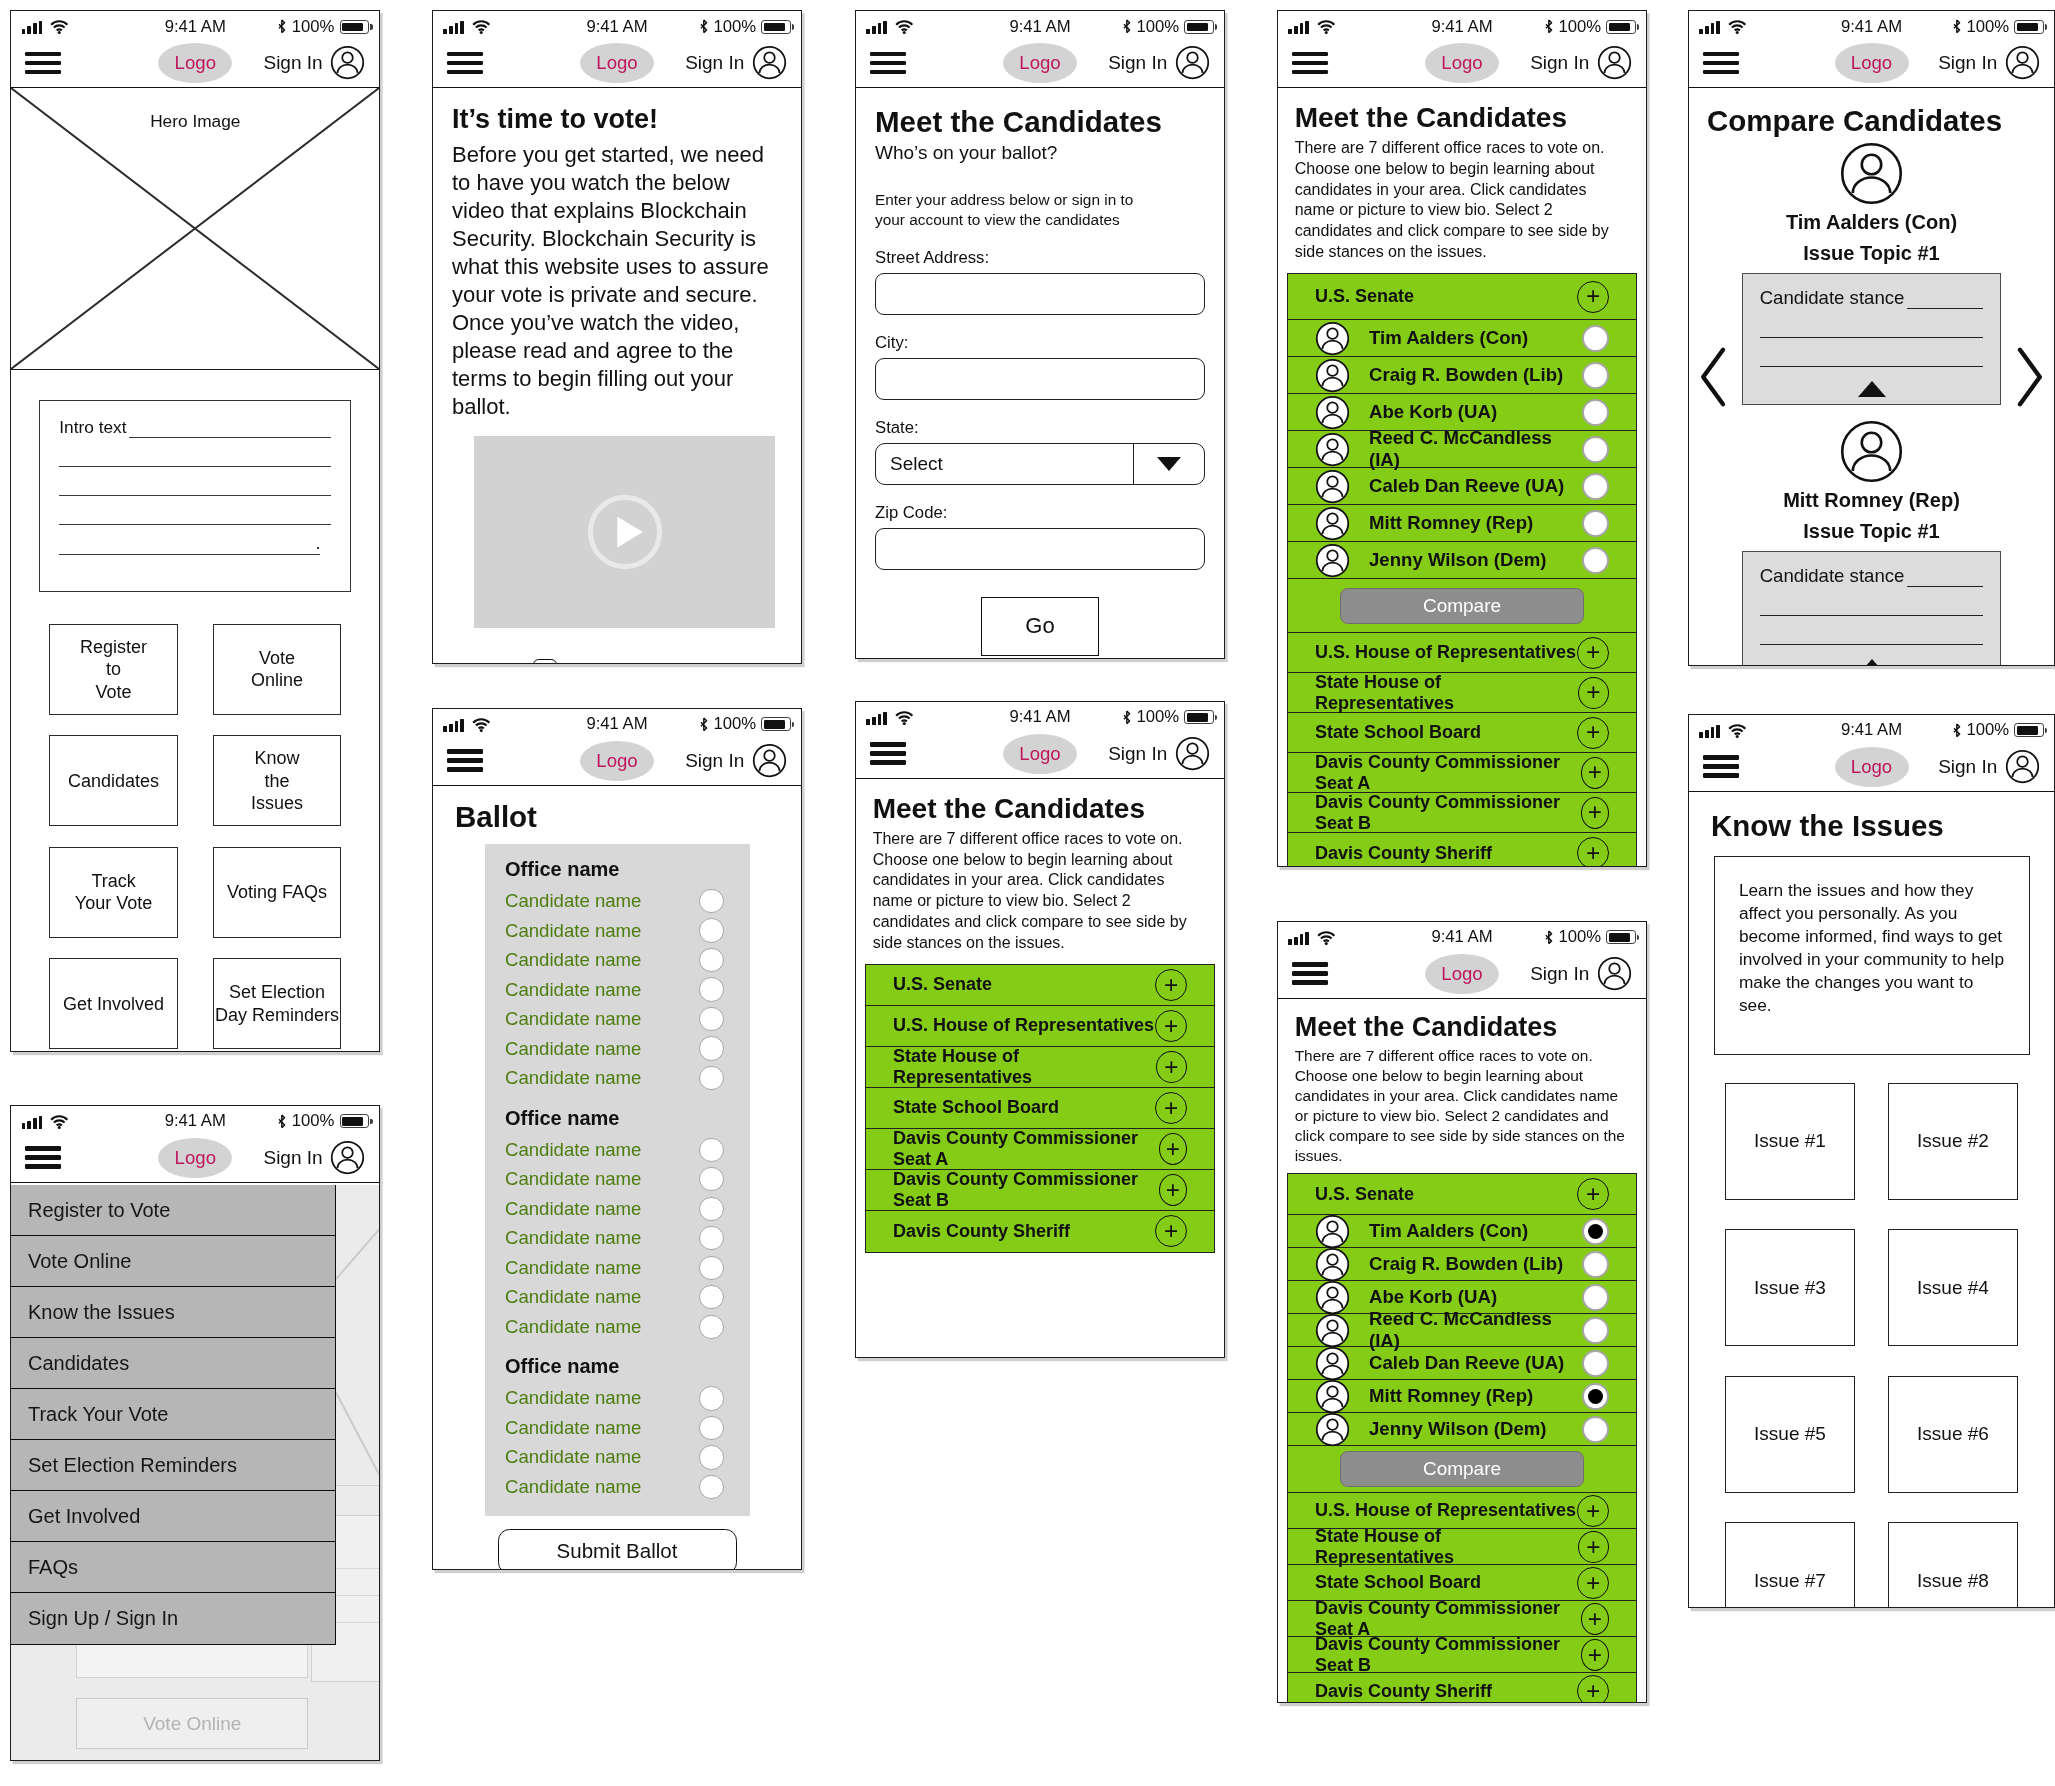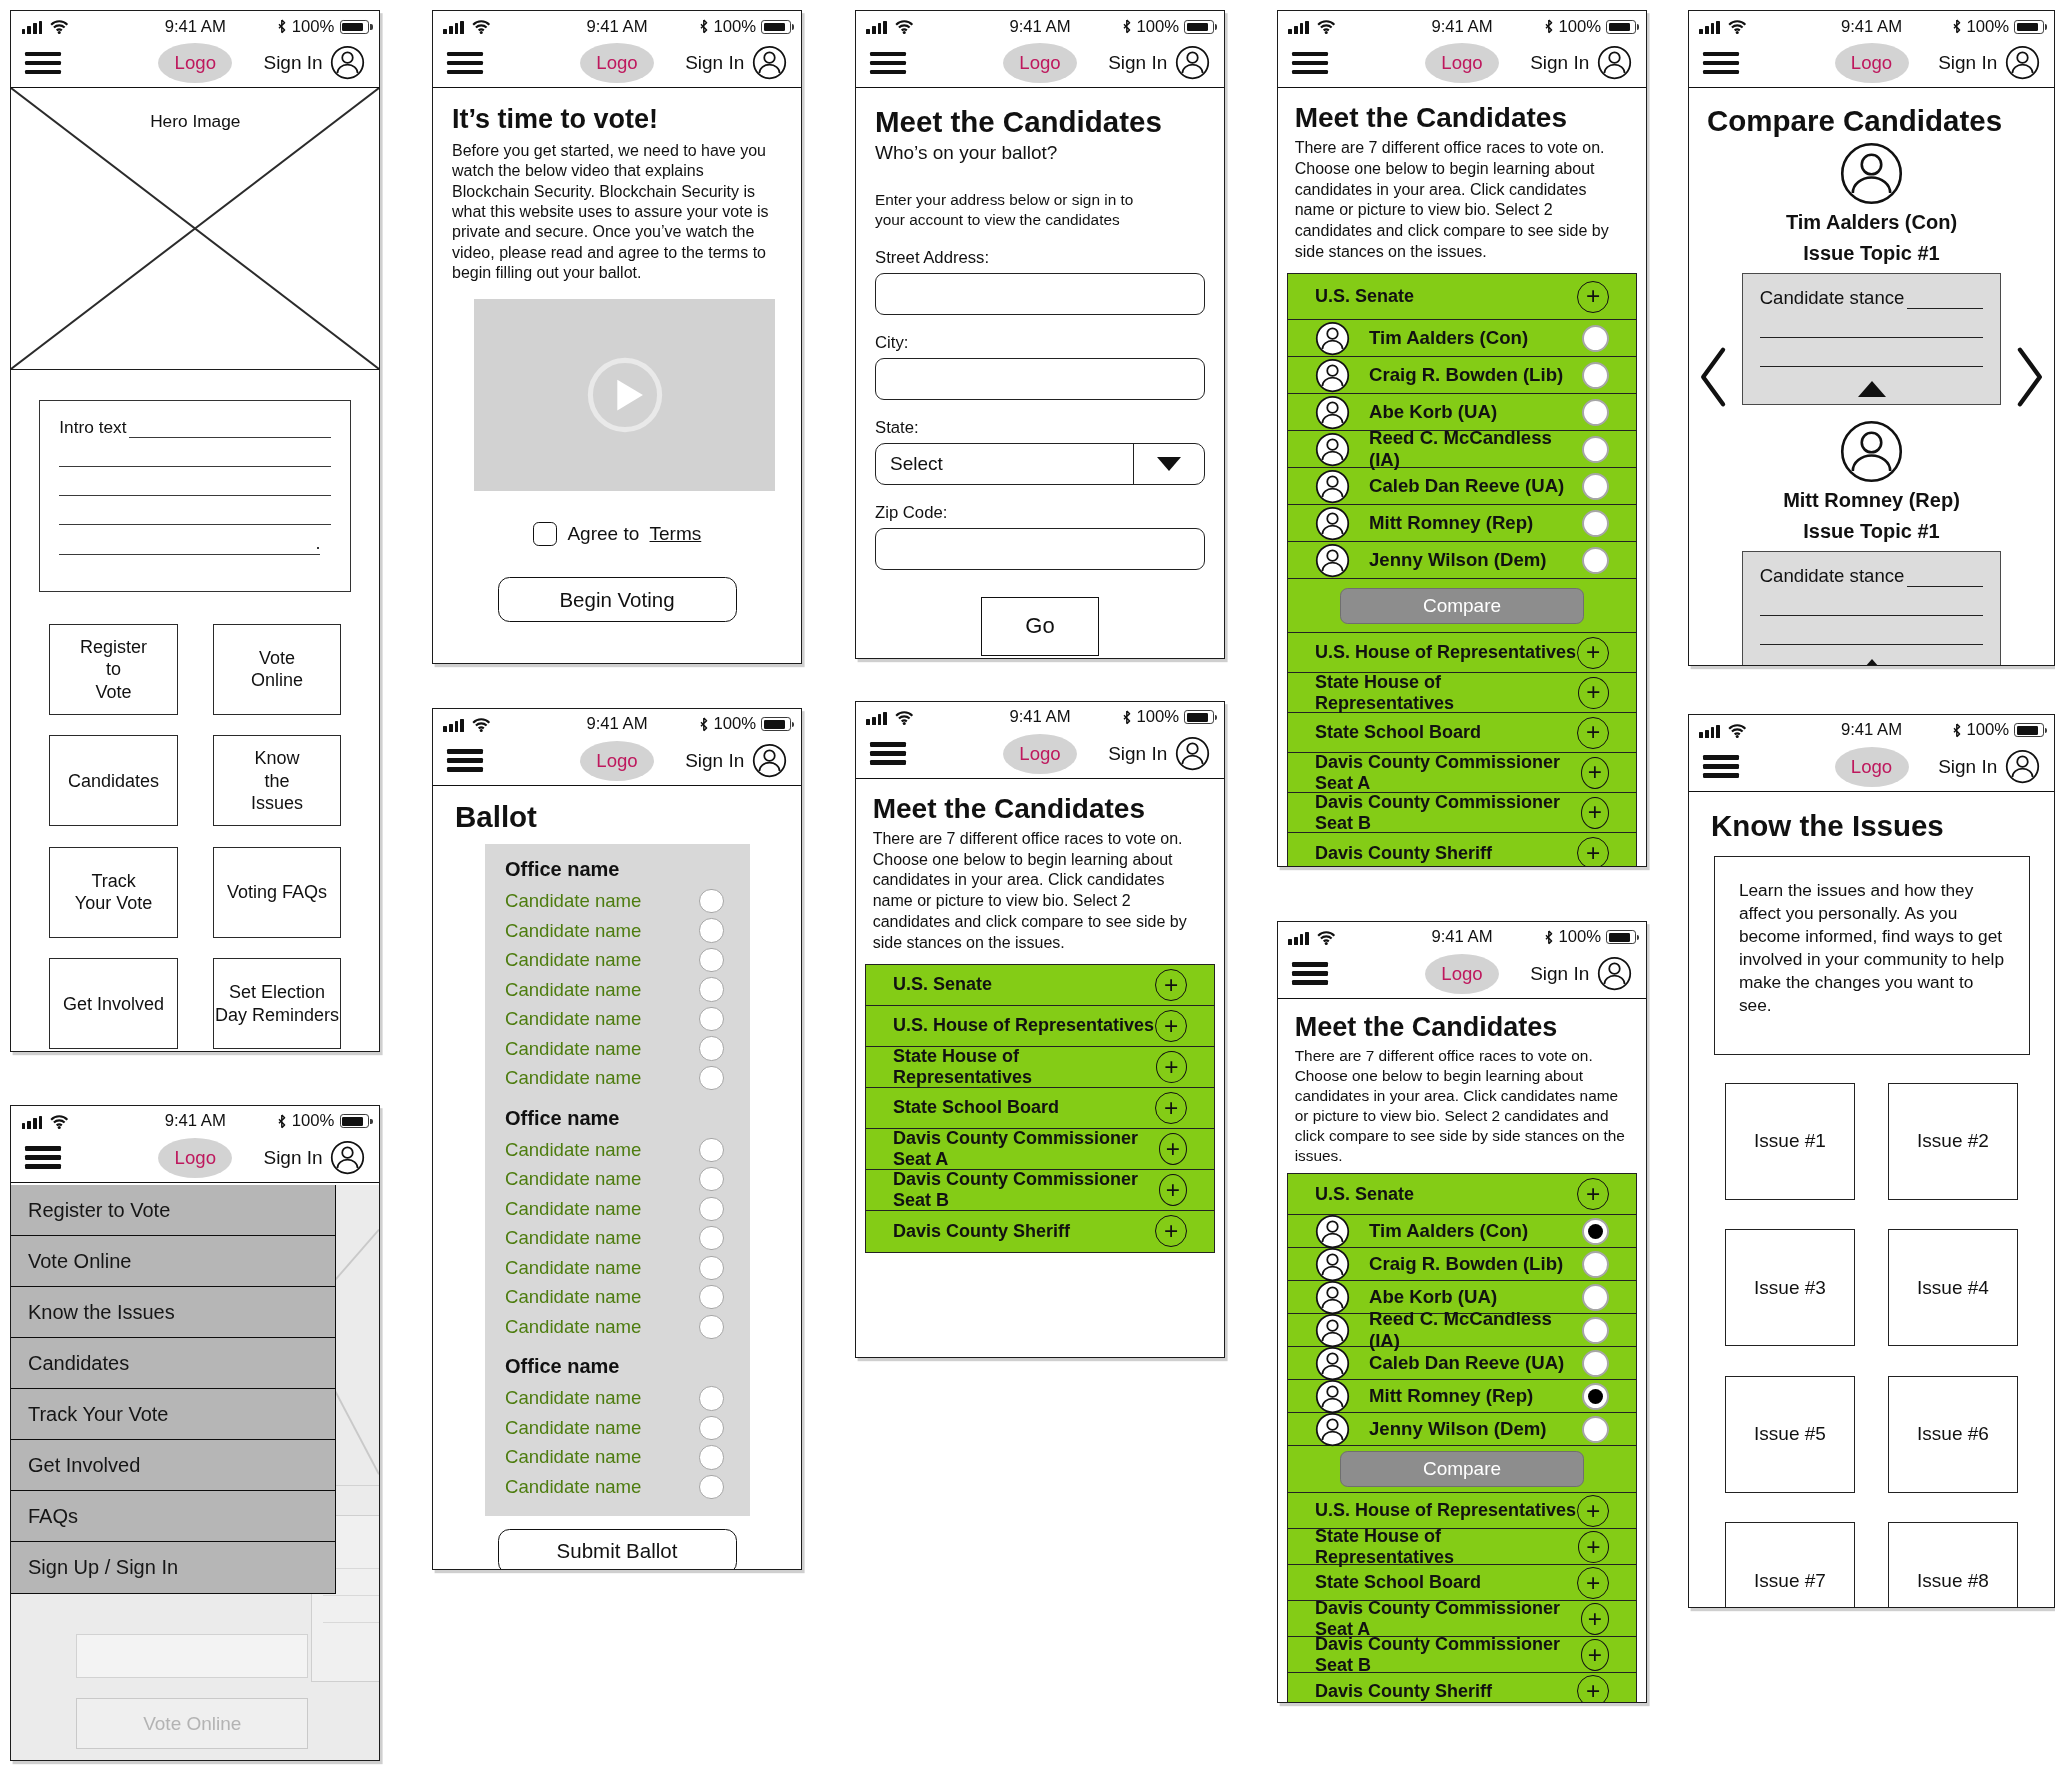--- a/index.html
+++ b/index.html
@@ -46,21 +46,21 @@
   #p1 .hero .cap { position: absolute; top: 23px; width: 100%; text-align: center; font-size: 17.3px; }
   #p1 .intro { margin: 29.5px 28px 0; border: 1.3px solid #333; padding: 16.7px 19px; height: 192px; }
   .introw { display: flex; align-items: flex-end; font-size: 17.3px; }
   .introw .fill { flex: 1; border-bottom: 1.3px solid #3a3a3a; height: 19px; margin-left: 2.6px; }
   .iline { margin-top: 28px; border-bottom: 1.3px solid #3a3a3a; }
   .iline.last { width: 96%; display: flex; justify-content: flex-end; align-items: flex-end; height: 29.5px; margin-top: 0; font-size: 18px; }
   #p1 .tiles { display: grid; grid-template-columns: 1fr 1fr; gap: 20.5px 35px; margin: 32px 38px 0; }
   #p1 .tile { height: 91px; border: 1.9px solid #2a2a2a; display: flex; align-items: center; justify-content: center; text-align: center; font-size: 18px; line-height: 1.25; white-space: pre-line; background: #fff; }
   
   #p2 .h1 { font-size: 27px; margin: 15.4px 19px 6.4px; }
-  #p2 .para { font-size: 16px; line-height: 1.27; margin: 0 16.7px 0 19px; }
+  #p2 .para { font-size: 22px; line-height: 1.27; margin: 0 16.7px 0 19px; }
   #p2 .video { margin: 15.4px 26px 0 41px; height: 192px; background: #d2d2d2; display: flex; align-items: center; justify-content: center; }
   #p2 .play { width: 82px; height: 82px; }
   #p2 .agree { margin-top: 31px; display: flex; align-items: center; justify-content: center; gap: 10.3px; font-size: 19px; }
   .cb { width: 24.4px; height: 24.4px; border: 1.9px solid #111; border-radius: 5.8px; background: #fff; }
   .terms { text-decoration: underline; }
   .pillbtn { border: 1.9px solid #111; border-radius: 11.5px; display: flex; align-items: center; justify-content: center; font-size: 20.5px; background: #fff; }
   #p2 .begin { margin: 31px auto 0; width: 239px; height: 45px; }
   
   #p3 .h1 { font-size: 29.5px; margin: 16.7px 19px 0; }
   #p3 .sub { font-size: 19px; margin: 2.6px 19px; }
@@ -679,20 +679,21 @@
       <div class="mitem">Register to Vote</div>
 
       <div class="mitem">Vote Online</div>
 
       <div class="mitem">Know the Issues</div>
 
       <div class="mitem">Candidates</div>
 
       <div class="mitem">Track Your Vote</div>
 
+      <div class="mitem">Set Election Reminders</div>
 
       <div class="mitem">Get Involved</div>
 
       <div class="mitem">FAQs</div>
 
       <div class="mitem">Sign Up / Sign In</div>
     </div>
 </div>
 
 <div class="phone" id="p7" style="left:432px;top:708px;width:370px;height:862px">

